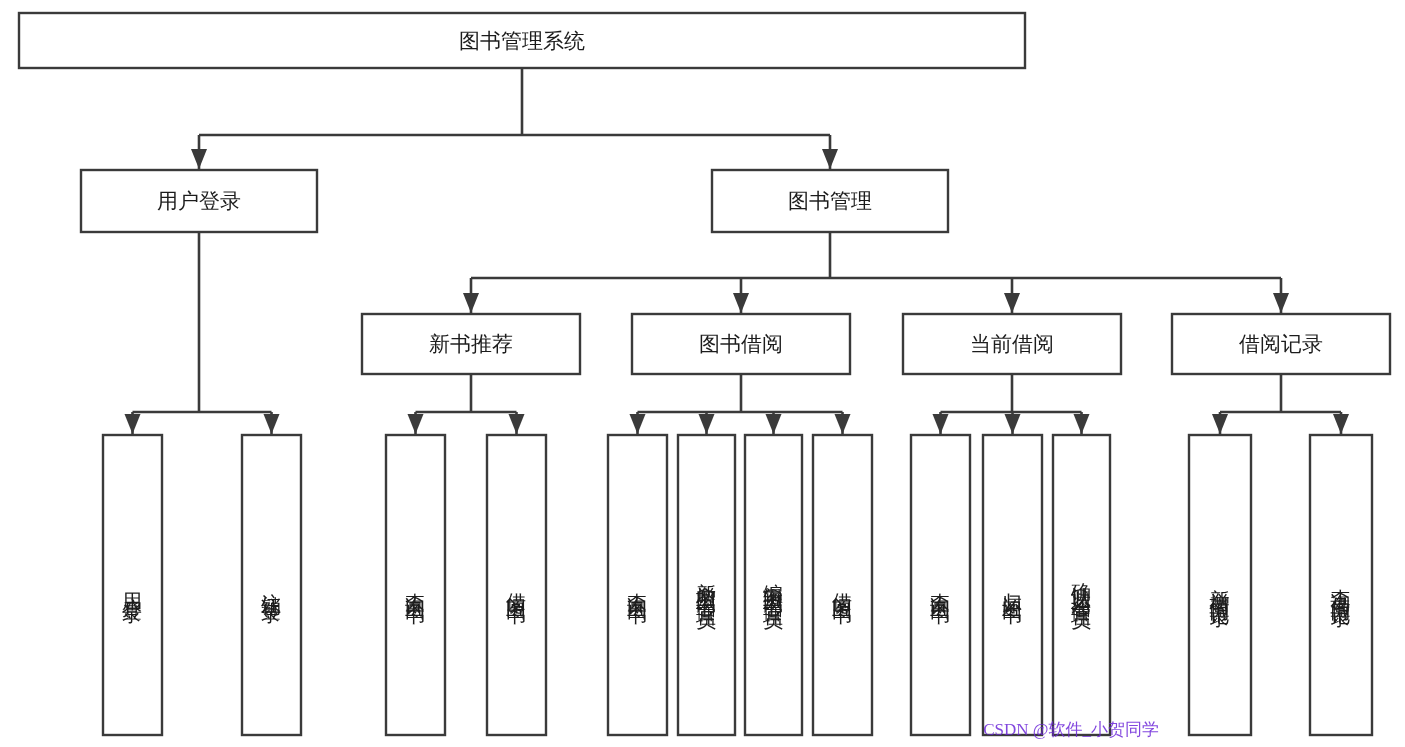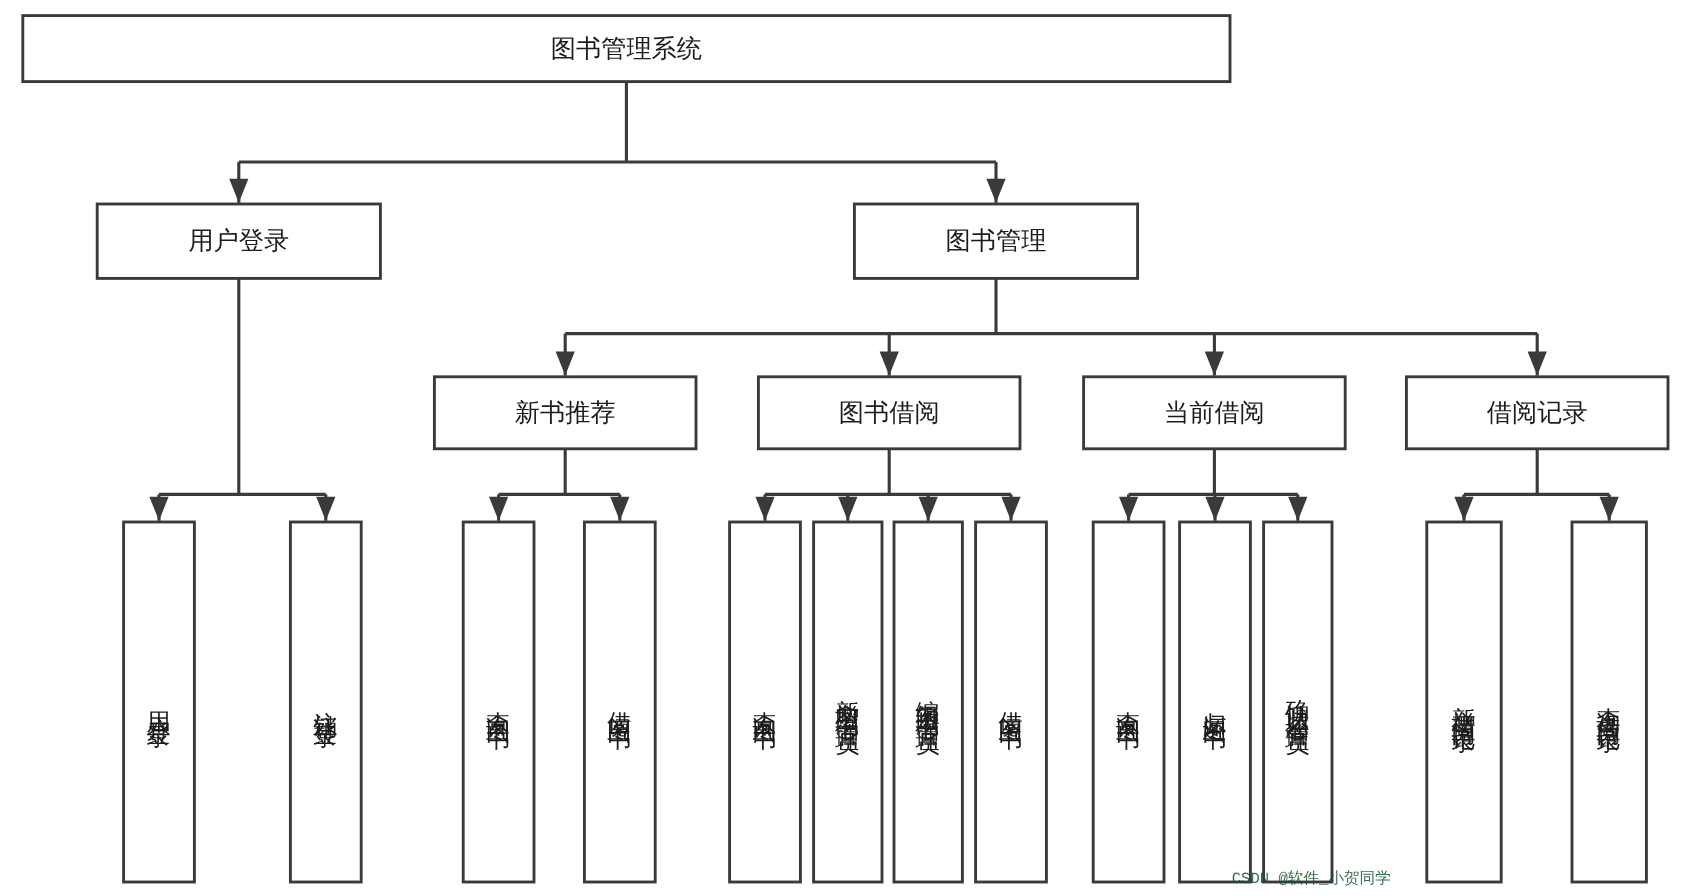--- a/index.html
+++ b/index.html
@@ -24,22 +24,22 @@
     font-size:20px;color:#1c1c1c;
     letter-spacing:4px;
     line-height:1;
     display:flex;align-items:center;justify-content:center;
     text-align:center;
     white-space:nowrap;
     pointer-events:none;
   }
   #watermark{
     position:absolute;right:8px;bottom:6px;
-    font-family:Liberation Mono, monospace;
-    font-size:13px;color:#14532d;opacity:.85;white-space:nowrap;
+    font-family:Liberation Serif, serif;
+    font-size:17px;color:#6d28d9;opacity:.85;white-space:nowrap;
   }
 </style>
 </head>
 <body>
 
 <div id="diagram-root">
   <svg id="tree-svg" viewBox="0 0 1405 747" xmlns="http://www.w3.org/2000/svg">
     <g id="connectors">
         <line x1="522" y1="68" x2="522" y2="135" class="conn"></line>
         <line x1="199" y1="135" x2="830" y2="135" class="conn"></line>

